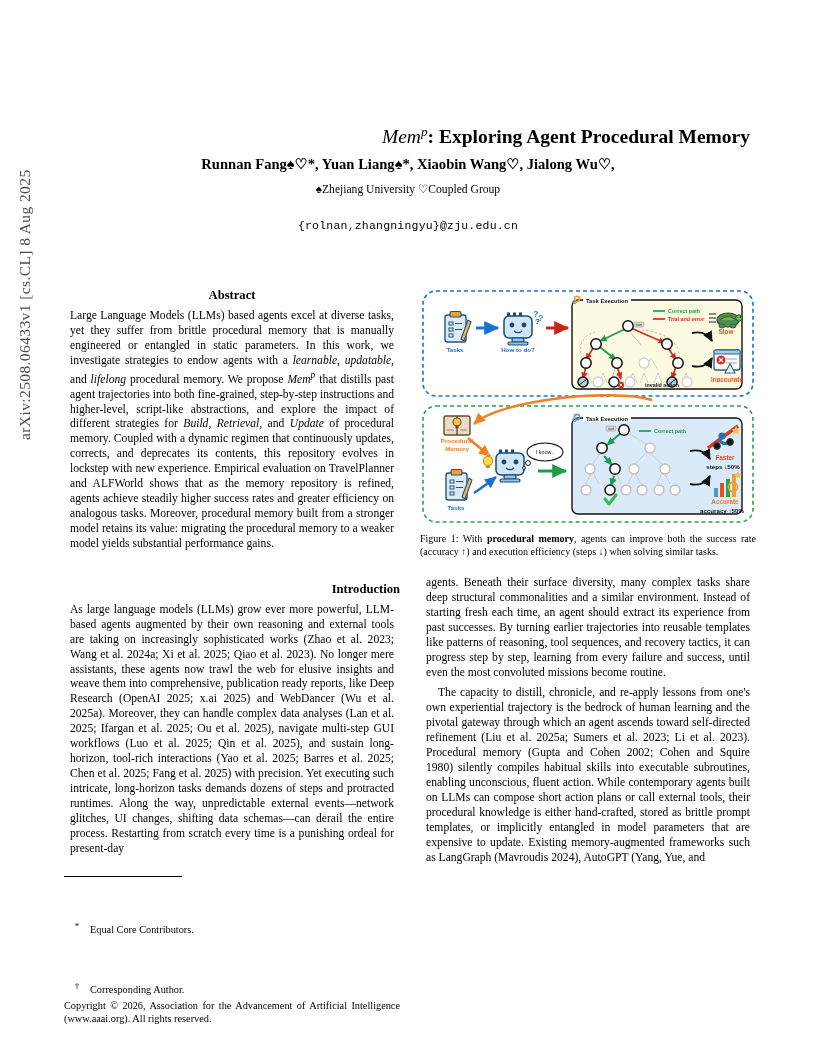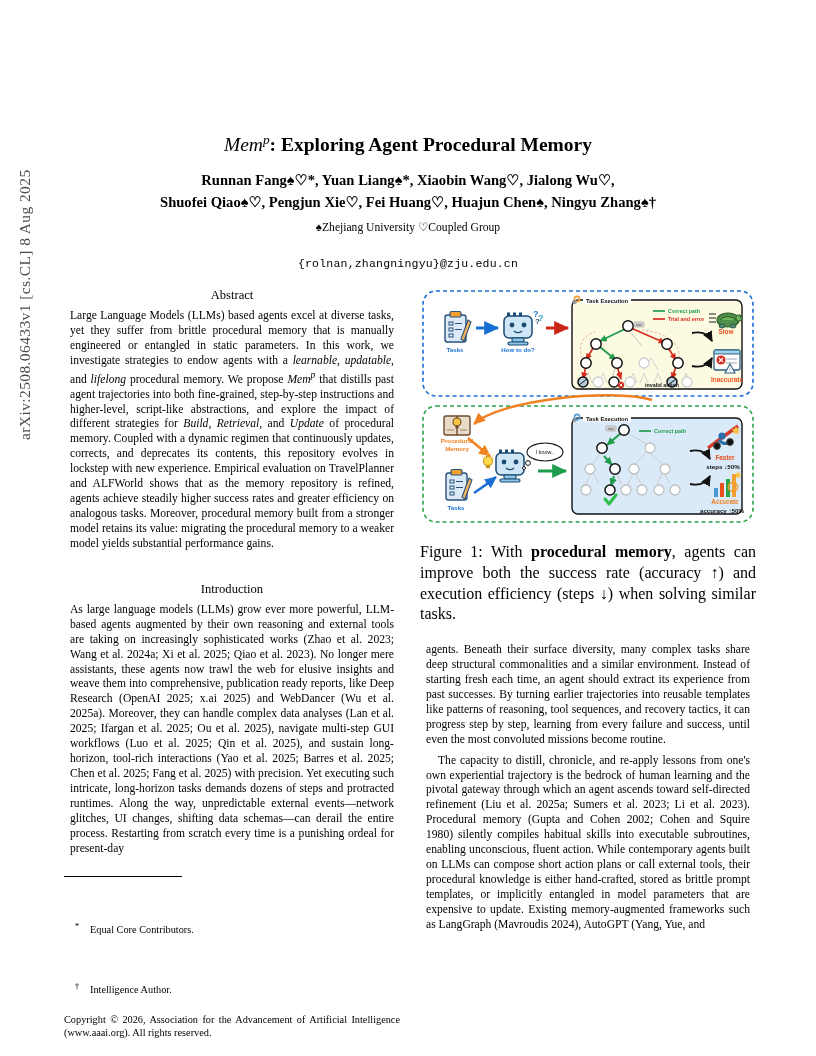--- a/index.html
+++ b/index.html
@@ -36,21 +36,22 @@
     position: absolute;
     left: 62px;
     top: 118px;
     width: 692px;
     text-align: center;
   }
   #paper-title {
     font-size: 19.5px;
     font-weight: bold;
     line-height: 1.3;
-    margin: 12px;
+    margin: 4px;
+    text-align: right;
   }
   #paper-title .mathit {
     font-family: "Liberation Serif", serif;
     font-style: italic;
     font-weight: normal;
   }
   #paper-title .mathit sup {
     font-style: italic;
     font-size: 0.68em;
   }
@@ -85,35 +86,35 @@
     top: 0;
     width: 336px;
     height: 100%;
   }
   .col-left  { left: 0; }
   .col-right { left: 356px; }
 
   .sec-head {
     text-align: center;
     font-size: 12.6px;
-    font-weight: normal;
+    font-weight: bold;
     margin: 0 0 6px 0;
     line-height: 1.2;
   }
   p.body {
     margin: 6px;
     font-size: 11.6px;
     line-height: 1.288;
     text-align: justify;
     text-justify: inter-word;
     hyphens: manual;
   }
   p.body + p.body { text-indent: 12px; }
   p.noindent { text-indent: 0 !important; }
-  .gap-before { margin-top: 11px; }
+  .gap-before { margin-top: 11px; text-align: right; }
 
   
   #footnotes {
     position: absolute;
     left: 64px;
     top: 876px;
     width: 336px;
   }
   #footnote-rule {
     width: 118px;
@@ -131,54 +132,53 @@
     display: inline-block;
     width: 26px;
     text-align: center;
     font-size: 9px;
     vertical-align: super;
   }
   #copyright {
     font-size: 10.3px;
     line-height: 1.3;
     text-align: justify;
-    margin-top: 16px;
+    margin-top: 2px;
   }
 
   
   #figure-wrap {
     position: absolute;
     left: 420px;
     top: 286px;
     width: 336px;
   }
   #figure-1 { width: 336px; height: 238px; display: block; }
   #figure-caption {
-    margin-top: 16px;
-    font-size: 16px;
+    margin-top: 6px;
+    font-size: 10px;
     line-height: 1.3;
     text-align: justify;
   }
   #figure-caption b { font-weight: bold; }
 </style>
 </head>
 <body>
 
 <div id="arxiv-stamp">
   <span>arXiv:2508.06433v1  [cs.CL]  8 Aug 2025</span>
 </div>
 
 <div id="title-block">
   <h1 id="paper-title">
     <span class="mathit"><span>Mem</span><sup>p</sup></span><span>: Exploring Agent Procedural Memory</span>
   </h1>
 
   <div class="authors">
     <div>Runnan Fang♠♡*, Yuan Liang♠*, Xiaobin Wang♡, Jialong Wu♡,</div>
-    <div>Shuofei Qiao♠♡, Pengjun Xie♡, Fei Huang♡, Huajun Chen♠, Ningyu Zhang♠†</div>
   </div>
 
   <div class="affil">♠Zhejiang University   ♡Coupled Group</div>
   <div class="email">{rolnan,zhangningyu}@zju.edu.cn</div>
 </div>
 
 <div id="columns">
 
   <div class="col col-left">
     <h2 class="sec-head">Abstract</h2>
@@ -513,16 +513,16 @@
     <p class="body">The capacity to distill, chronicle, and re-apply lessons from one's own experiential trajectory is the bedrock of human learning and the pivotal gateway through which an agent ascends toward self-directed refinement (Liu et al. 2025a; Sumers et al. 2023; Li et al. 2023). Procedural memory (Gupta and Cohen 2002; Cohen and Squire 1980) silently compiles habitual skills into executable subroutines, enabling unconscious, fluent action. While contemporary agents built on LLMs can compose short action plans or call external tools, their procedural knowledge is either hand-crafted, stored as brittle prompt templates, or implicitly entangled in model parameters that are expensive to update. Existing memory-augmented frameworks such as LangGraph (Mavroudis 2024), AutoGPT (Yang, Yue, and</p>
   </div>
 </div>
 
 <div id="footnotes">
   <div id="footnote-rule"></div>
   <div class="fn-line">
     <span class="fn-mark">*</span><span>Equal Core Contributors.</span>
   </div>
   <div class="fn-line">
-    <span class="fn-mark">†</span><span>Intelligence Author.</span>
+    <span class="fn-mark">†</span><span>Corresponding Author.</span>
   </div>
   <div id="copyright">Copyright © 2026, Association for the Advancement of Artificial Intelligence (www.aaai.org). All rights reserved.</div>
 </div>
 
 </body></html>

